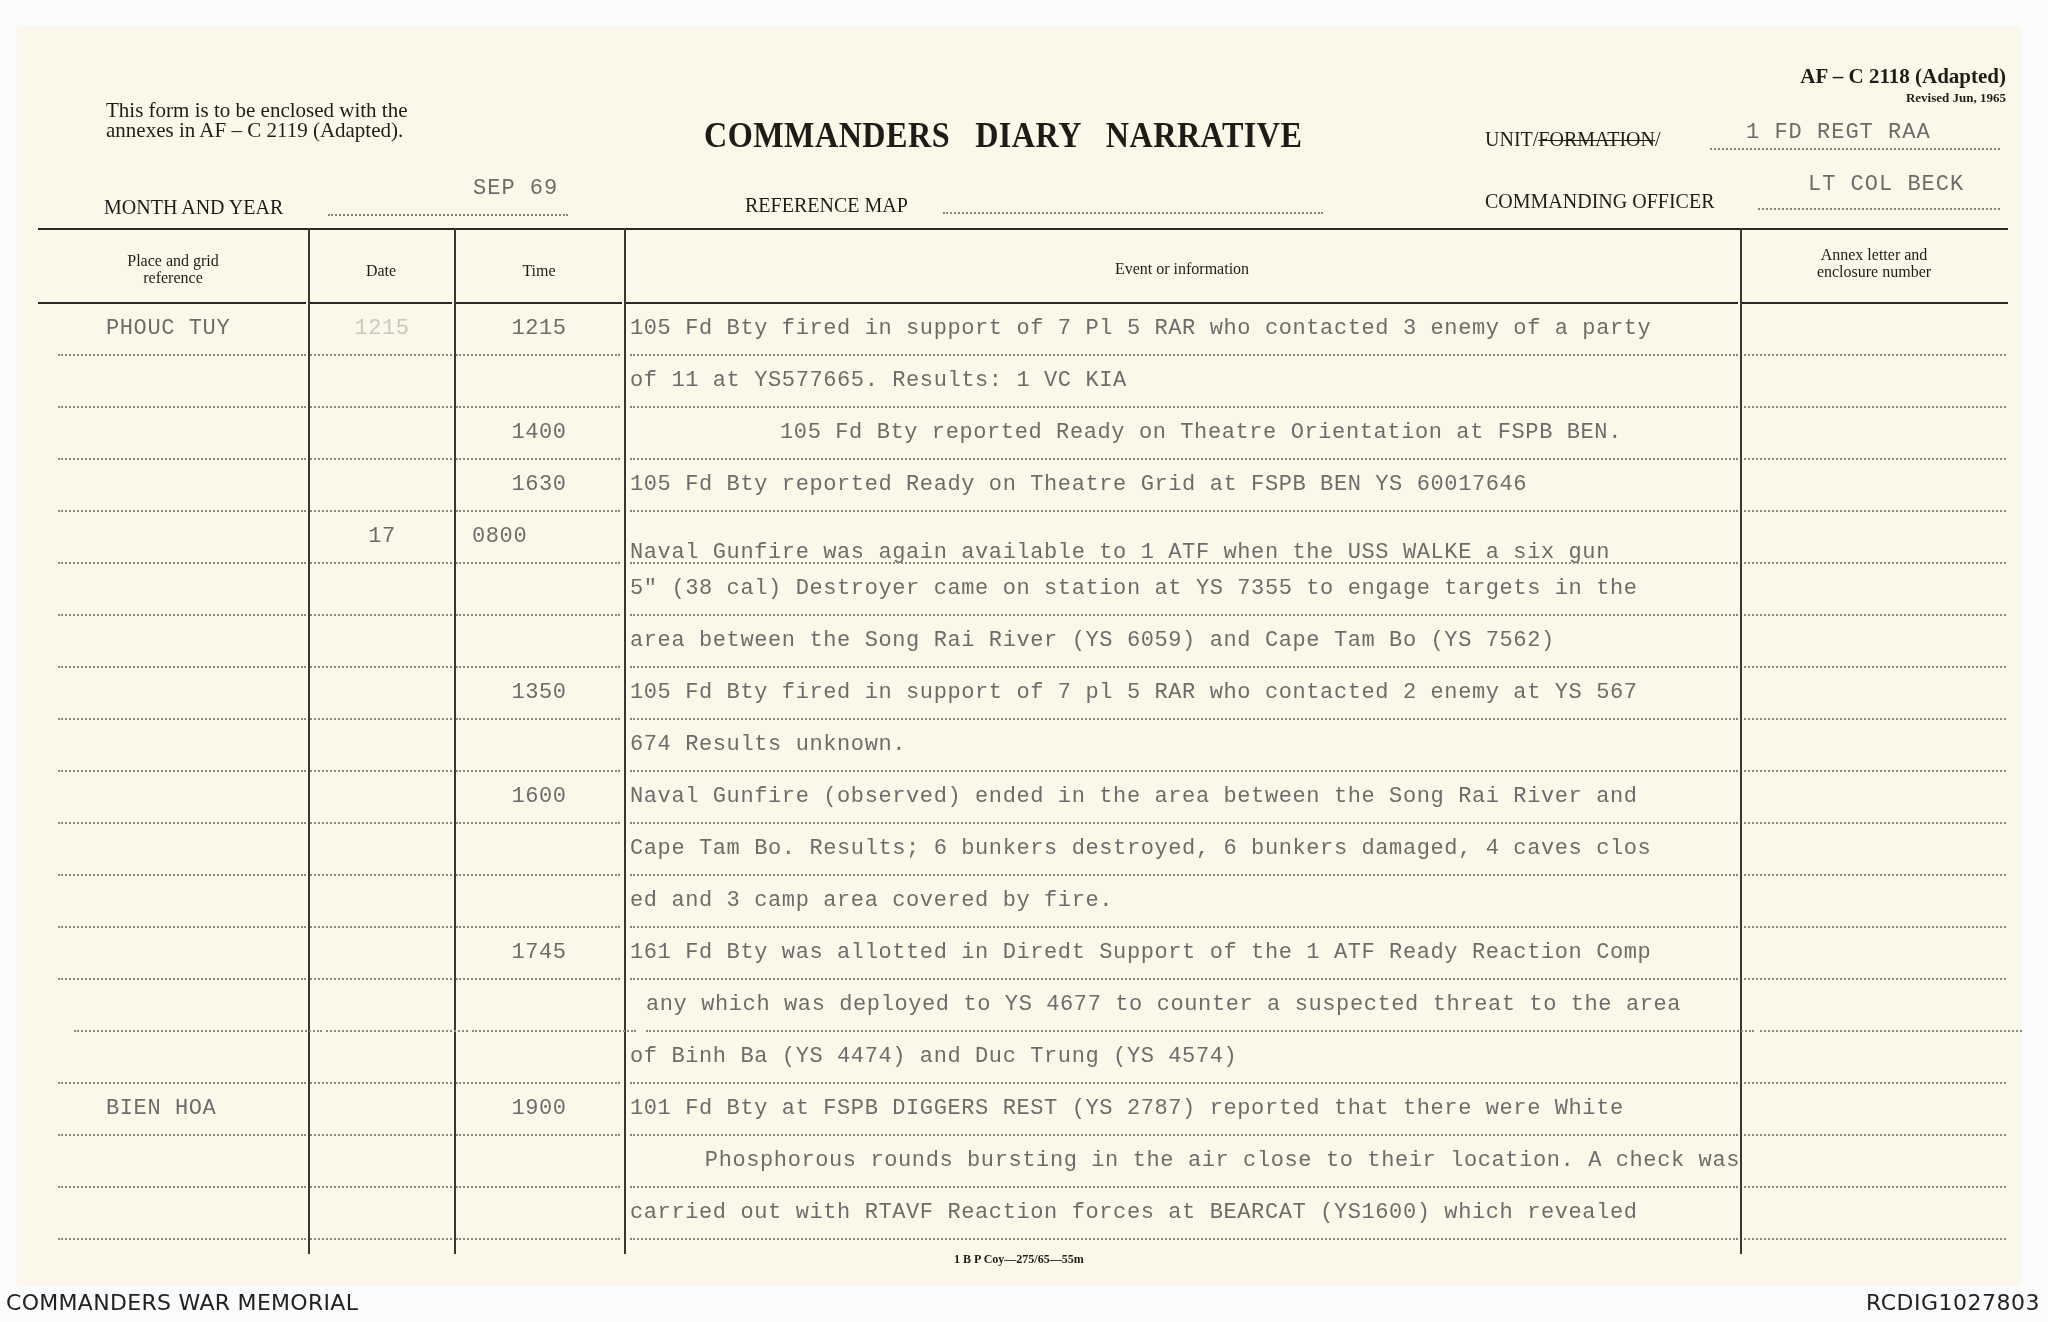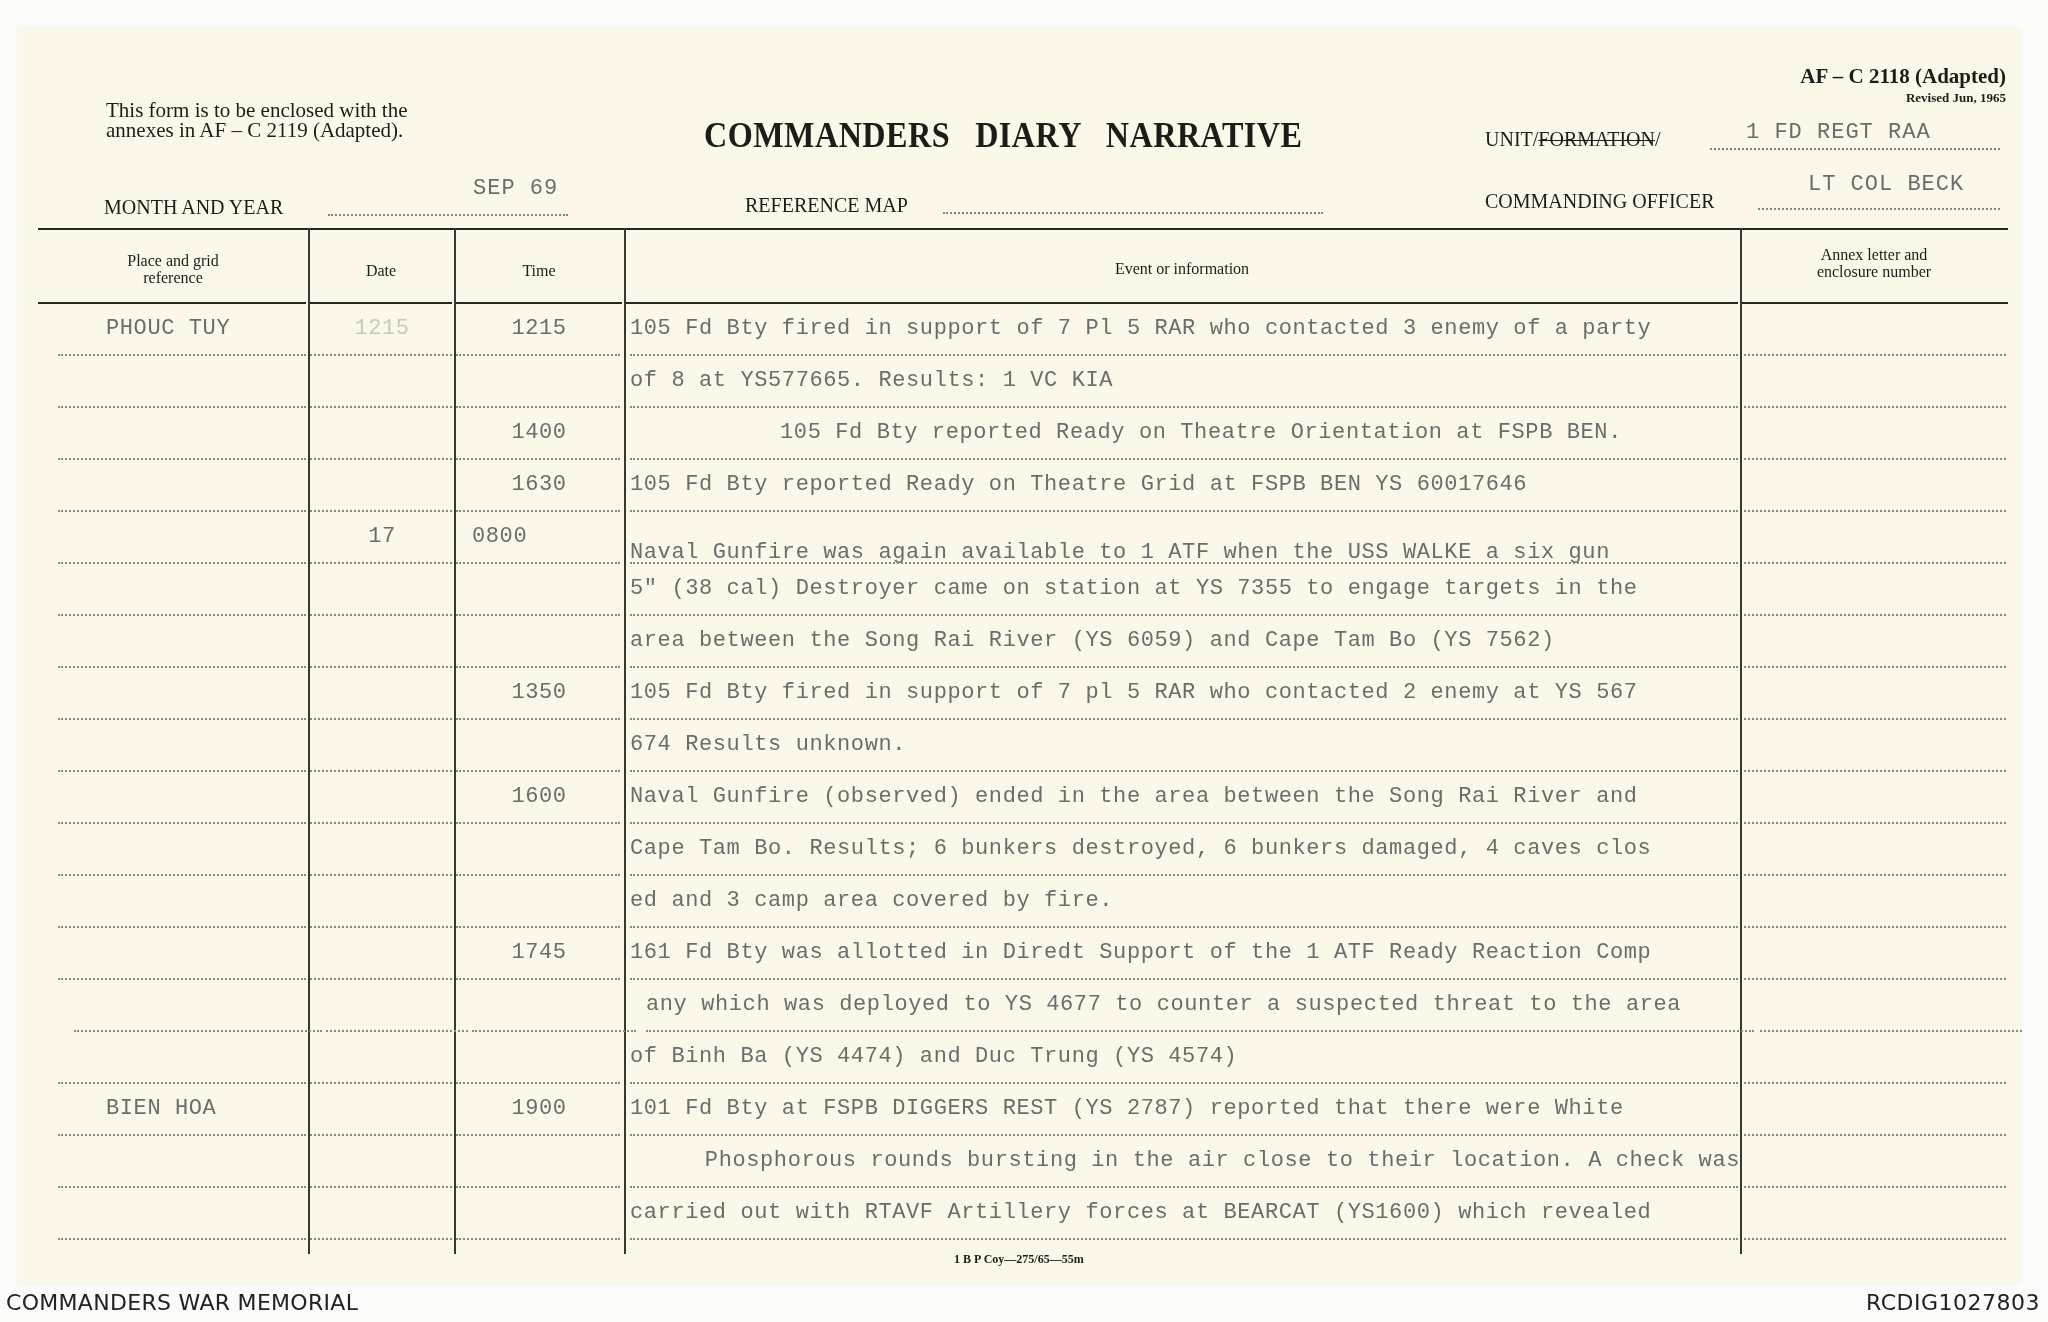--- a/index.html
+++ b/index.html
@@ -106,21 +106,21 @@
           <div class="cell mono" style="left: 1706px; width: 264px; text-align: left; top: 12px;"></div>
           <div class="row-dots" style="left: 1706px; width: 262px; top: 50px;"></div>
         </div>
         <div style="position: absolute; left: 0px; top: 128px; width: 1970px; height: 52px;">
           <div class="cell mono" style="left: 68px; width: 202px; text-align: left; top: 12px;"></div>
           <div class="row-dots" style="left: 20px; width: 248px; top: 50px;"></div>
           <div class="cell mono" style="left: 272px; width: 144px; text-align: center; top: 12px;"></div>
           <div class="row-dots" style="left: 272px; width: 142px; top: 50px;"></div>
           <div class="cell mono" style="left: 418px; width: 166px; text-align: center; top: 12px;"></div>
           <div class="row-dots" style="left: 418px; width: 164px; top: 50px;"></div>
-          <div class="cell mono" style="left: 592px; width: 1110px; text-align: left; top: 12px;">of 8 at YS577665.  Results: 1 VC KIA</div>
+          <div class="cell mono" style="left: 592px; width: 1110px; text-align: left; top: 12px;">of 11 at YS577665.  Results: 1 VC KIA</div>
           <div class="row-dots" style="left: 592px; width: 1108px; top: 50px;"></div>
           <div class="cell mono" style="left: 1706px; width: 264px; text-align: left; top: 12px;"></div>
           <div class="row-dots" style="left: 1706px; width: 262px; top: 50px;"></div>
         </div>
         <div style="position: absolute; left: 0px; top: 180px; width: 1970px; height: 52px;">
           <div class="cell mono" style="left: 68px; width: 202px; text-align: left; top: 12px;"></div>
           <div class="row-dots" style="left: 20px; width: 248px; top: 50px;"></div>
           <div class="cell mono" style="left: 272px; width: 144px; text-align: center; top: 12px;"></div>
           <div class="row-dots" style="left: 272px; width: 142px; top: 50px;"></div>
           <div class="cell mono" style="left: 418px; width: 166px; text-align: center; top: 12px;">1400</div>
@@ -298,21 +298,21 @@
           <div class="cell mono" style="left: 1706px; width: 264px; text-align: left; top: 12px;"></div>
           <div class="row-dots" style="left: 1706px; width: 262px; top: 50px;"></div>
         </div>
         <div style="position: absolute; left: 0px; top: 960px; width: 1970px; height: 52px;">
           <div class="cell mono" style="left: 68px; width: 202px; text-align: left; top: 12px;"></div>
           <div class="row-dots" style="left: 20px; width: 248px; top: 50px;"></div>
           <div class="cell mono" style="left: 272px; width: 144px; text-align: center; top: 12px;"></div>
           <div class="row-dots" style="left: 272px; width: 142px; top: 50px;"></div>
           <div class="cell mono" style="left: 418px; width: 166px; text-align: center; top: 12px;"></div>
           <div class="row-dots" style="left: 418px; width: 164px; top: 50px;"></div>
-          <div class="cell mono" style="left: 592px; width: 1110px; text-align: left; top: 12px;">carried out with RTAVF Artillery forces at BEARCAT (YS1600) which revealed</div>
+          <div class="cell mono" style="left: 592px; width: 1110px; text-align: left; top: 12px;">carried out with RTAVF Reaction forces at BEARCAT (YS1600) which revealed</div>
           <div class="row-dots" style="left: 592px; width: 1108px; top: 50px;"></div>
           <div class="cell mono" style="left: 1706px; width: 264px; text-align: left; top: 12px;"></div>
           <div class="row-dots" style="left: 1706px; width: 262px; top: 50px;"></div>
         </div>
       </div>
   </div>
 
   <div class="abs serif footer-print">1 B P Coy—275/65—55m</div>
 </div>
 

